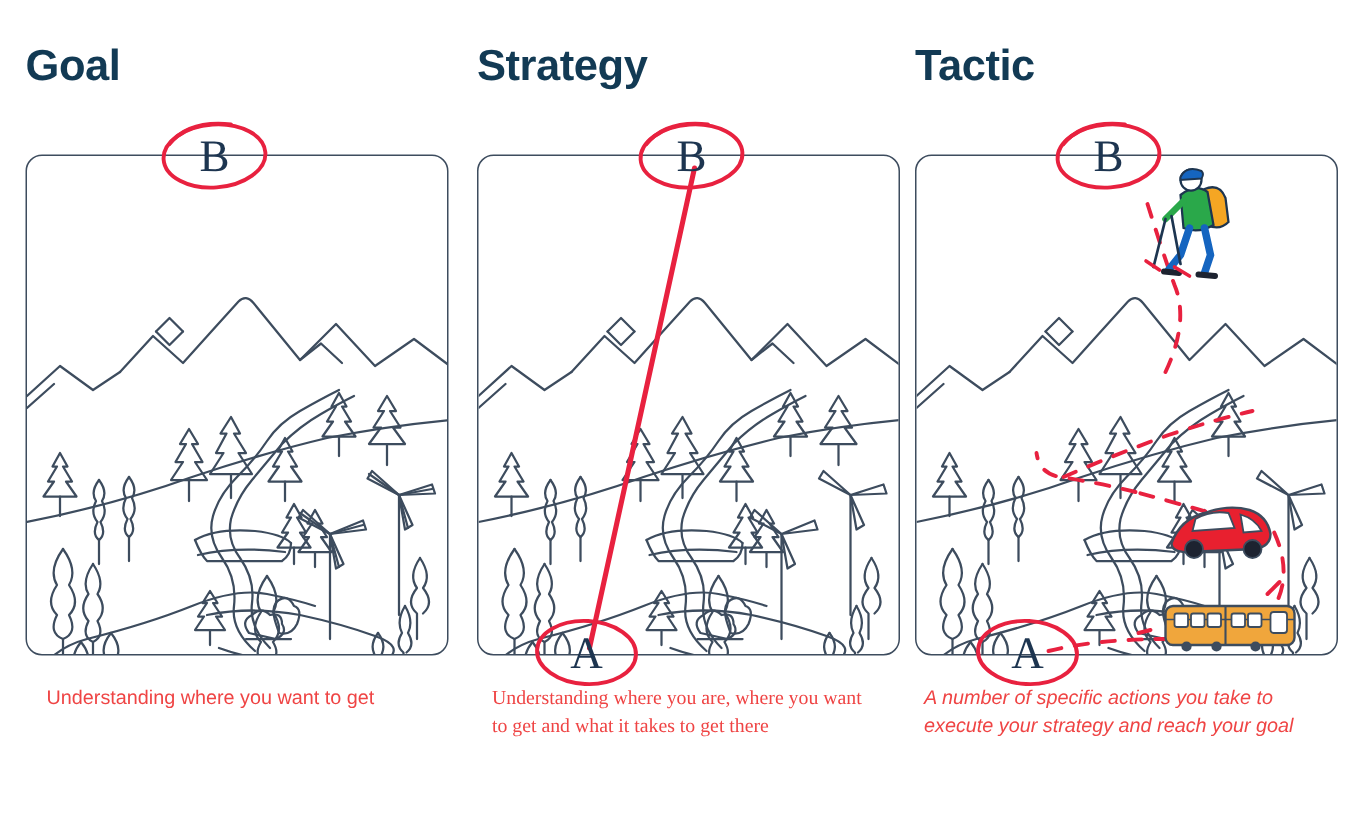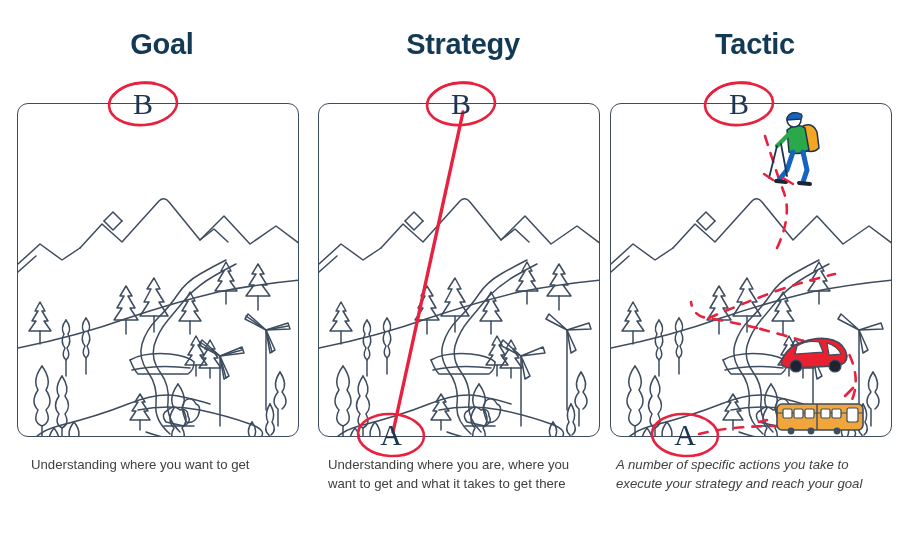--- a/index.html
+++ b/index.html
@@ -6,21 +6,21 @@
   body{
     width:906px;height:545px;background:#ffffff;
     font-family:"Liberation Sans", sans-serif;
     overflow:hidden;
   }
   .board{position:relative;width:906px;height:545px;}
 
   .panel{position:absolute;top:0;width:290px;}
 
   .heading{
-    text-align:center;
+    text-align:left;
     font-size:29px;
     font-weight:bold;
     color:#123a54;
     letter-spacing:-0.3px;
     margin:0;
     position:absolute;
     top:28px;
     width:100%;
   }
 
@@ -40,28 +40,28 @@
   .scene svg, .overlay svg{display:block;}
   .overlay{position:absolute;left:-30px;top:-30px;width:342px;height:394px;pointer-events:none;}
 
   .caption{
     position:absolute;
     top:456px;
     left:14px;
     width:262px;
     font-size:13.2px;
     line-height:1.42;
-    color:#404040;
+    color:#ef4444;
   }
 
   
   #panel-goal{left:17px;}
   #panel-strategy{left:318px;}
   #panel-tactic{left:610px;}
-  #panel-strategy .caption{left:10px;width:252px;}
+  #panel-strategy .caption{left:10px;width:252px;font-family:Liberation Serif, serif;}
   #panel-tactic .caption{left:6px;width:252px;font-style:italic;}
 </style>
 </head>
 <body>
 
 <div class="board">
 
   <div class="panel" id="panel-goal">
 
     <div class="heading">Goal</div>

